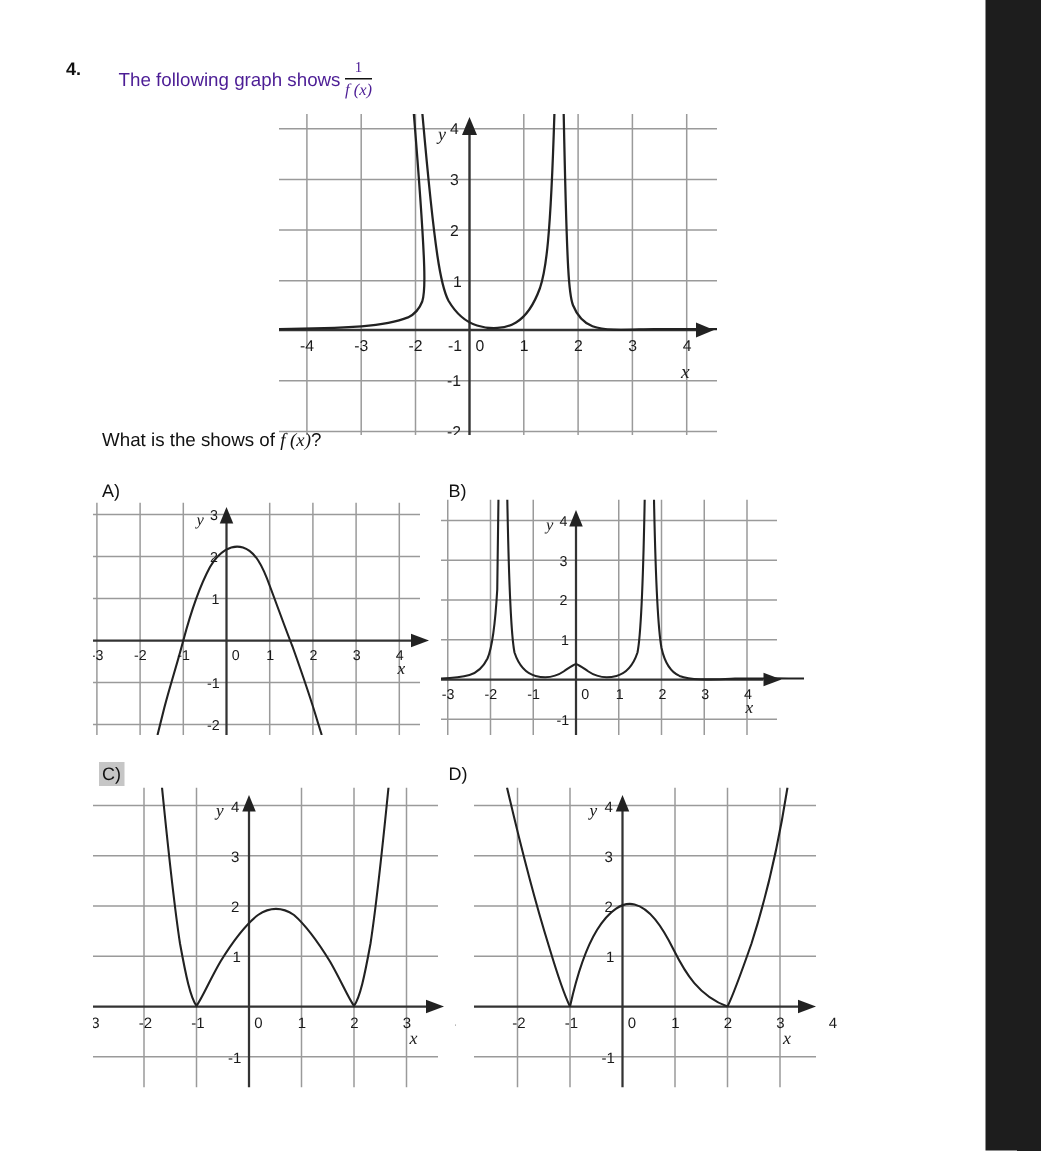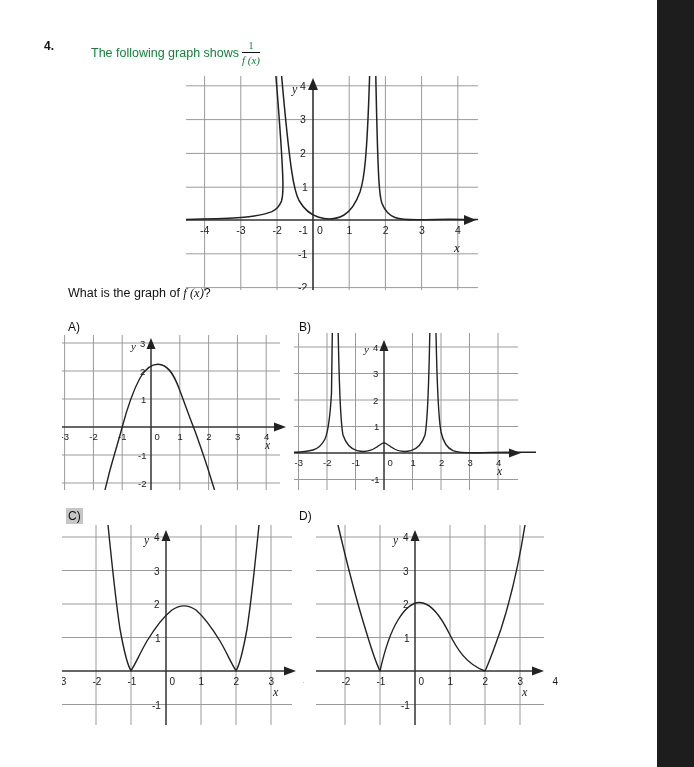--- a/index.html
+++ b/index.html
@@ -12,22 +12,22 @@
   }
   .page{position:absolute;left:0;top:0;width:658px;height:767px;background:#fff;}
   .right-bar{position:absolute;left:657px;top:0;width:37px;height:767px;background:#1d1d1d;}
 
   
   .qnum{
     position:absolute;left:44px;top:39px;
     font-size:12px;font-weight:bold;color:#111;
   }
   .qtext{
-    position:absolute;left:91px;top:41px;
-    font-size:12.5px;color:#15803d;white-space:nowrap;
+    position:absolute;left:79px;top:41px;
+    font-size:12.5px;color:#4c1d95;white-space:nowrap;
   }
   .frac{
     display:inline-block;vertical-align:middle;
     text-align:center;position:relative;top:-1px;
     margin-left:3px;
   }
   .frac .num{display:block;font-size:10px;line-height:11px;font-family:"Liberation Serif",serif;}
   .frac .bar{display:block;border-top:1px solid #111;height:0;margin:1px 0;}
   .frac .den{display:block;font-size:11px;line-height:12px;font-family:"Liberation Serif",serif;font-style:italic;}
 
@@ -132,21 +132,21 @@
           <text x="112" y="215.4">-2</text>
         </g>
 
         <text class="axlbl" x="106" y="17" font-size="12">y</text>
         <text class="axlbl" x="268" y="176" font-size="13">x</text>
       </g>
     </svg>
   </div>
 
   <div class="qprompt">
-    <span>What is the graph of </span><i>f (x)</i><span>?</span>
+    <span>What is the shows of </span><i>f (x)</i><span>?</span>
   </div>
 
   <div class="optlabel" style="left:68px;top:320px;">A)</div>
   <div class="optlabel" style="left:299px;top:320px;">B)</div>
   <div class="optlabel sel" style="left:68px;top:509px;">C)</div>
   <div class="optlabel" style="left:299px;top:509px;">D)</div>
 
   <div class="graph" style="left:62px;top:335px;">
     <svg width="235" height="155" viewBox="0 0 235 155">
       <defs>

